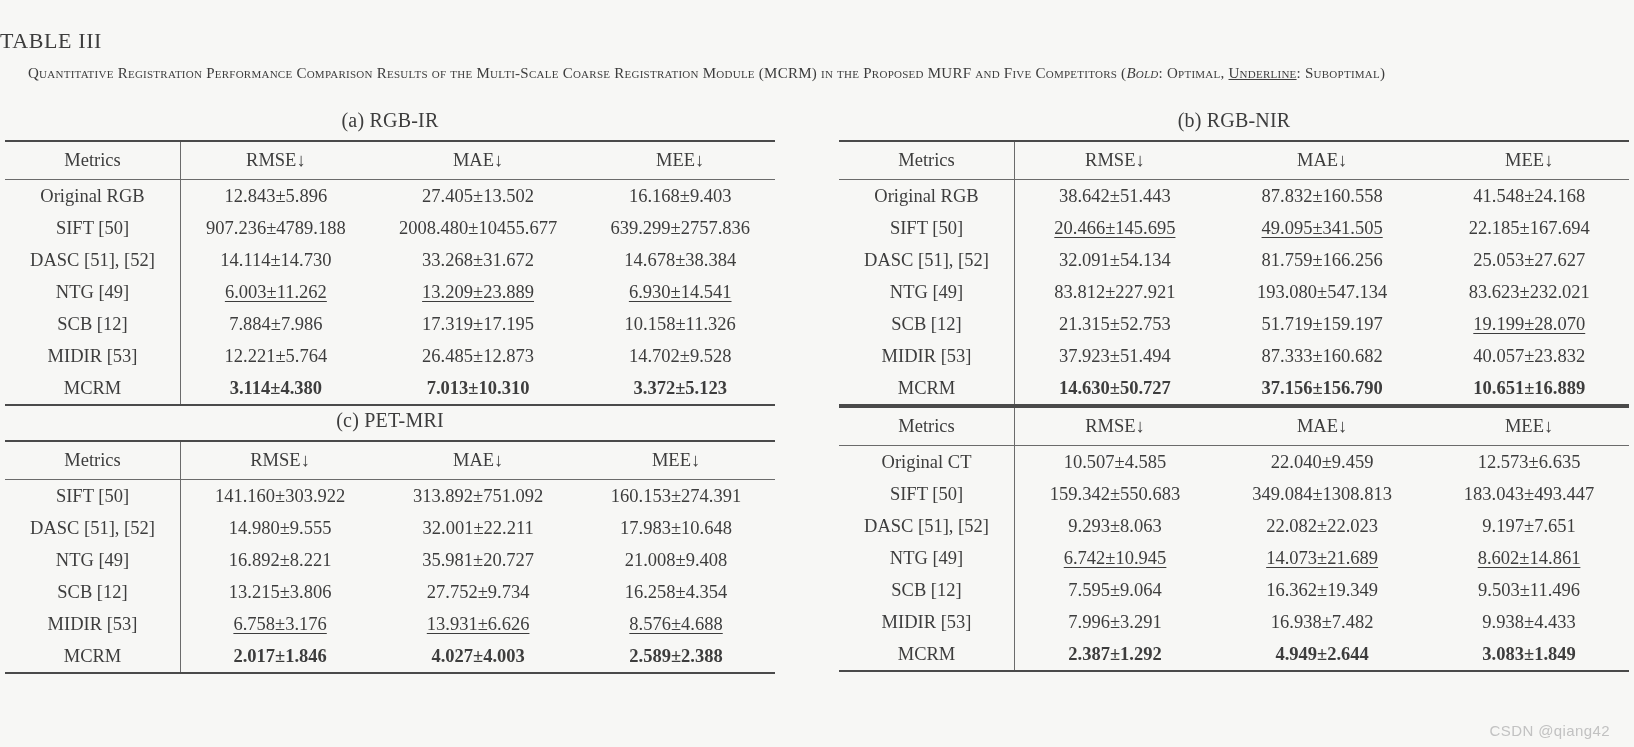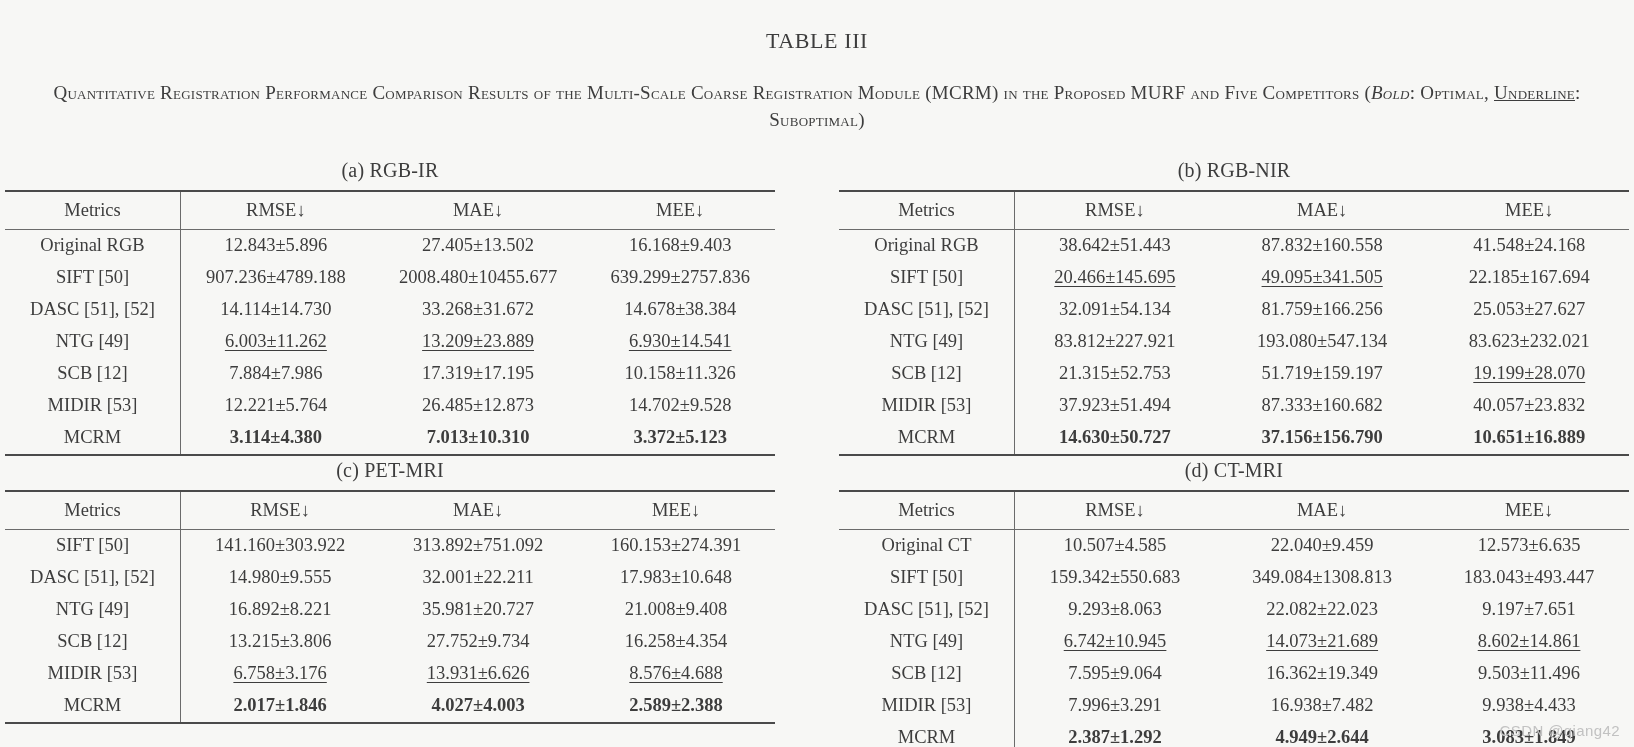--- a/index.html
+++ b/index.html
@@ -19,32 +19,32 @@
   .page {
     width: 1634px;
     height: 747px;
     position: relative;
     box-sizing: border-box;
     padding: 0;
   }
 
   
   .caption {
-    text-align: center;
+    text-align: left;
     padding-top: 28px;
   }
   .caption .tbl-num {
     font-size: 22px;
     letter-spacing: 0.6px;
     color: #3d3d3d;
     font-variant: normal;
   }
   .caption .tbl-title {
-    margin-top: 26px;
-    font-size: 19px;
+    margin-top: 9px;
+    font-size: 15px;
     line-height: 1.42;
     font-variant: small-caps;
     letter-spacing: 0.25px;
     color: #3d3d3d;
     padding: 0 28px;
   }
   .caption .tbl-title .ital {
     font-style: italic;
     font-variant: small-caps;
   }
@@ -105,21 +105,21 @@
   }
   table.tbl th.metrics { width: 175px; }
   table.tbl td.metrics { width: 175px; text-align: center; }
 
   .val-bold      { font-weight: bold; }
   .val-underline { text-decoration: underline; text-underline-offset: 3px; }
 
   
   .watermark {
     position: absolute;
-    right: 14px;
+    right: 24px;
     bottom: 8px;
     font-family: "Liberation Sans", sans-serif;
     font-size: 15px;
     color: #c2c2c2;
     letter-spacing: 0.4px;
   }
 </style>
 </head>
 <body>
 
@@ -297,21 +297,20 @@
               <td class="metrics">MCRM</td>
               <td><span class="val-bold">2.017±1.846</span></td>
               <td><span class="val-bold">4.027±4.003</span></td>
               <td><span class="val-bold">2.589±2.388</span></td>
             </tr>
           </tbody>
       </table>
     </div>
 
     <div class="cell-right">
-      <div class="subcap">(d) CT-MRI</div>
       <table class="tbl">
         <thead>
           <tr class="rule-top hdr">
             <th class="metrics">Metrics</th>
             <th>RMSE↓</th>
             <th>MAE↓</th>
             <th>MEE↓</th>
           </tr>
         </thead>
         <tbody>

